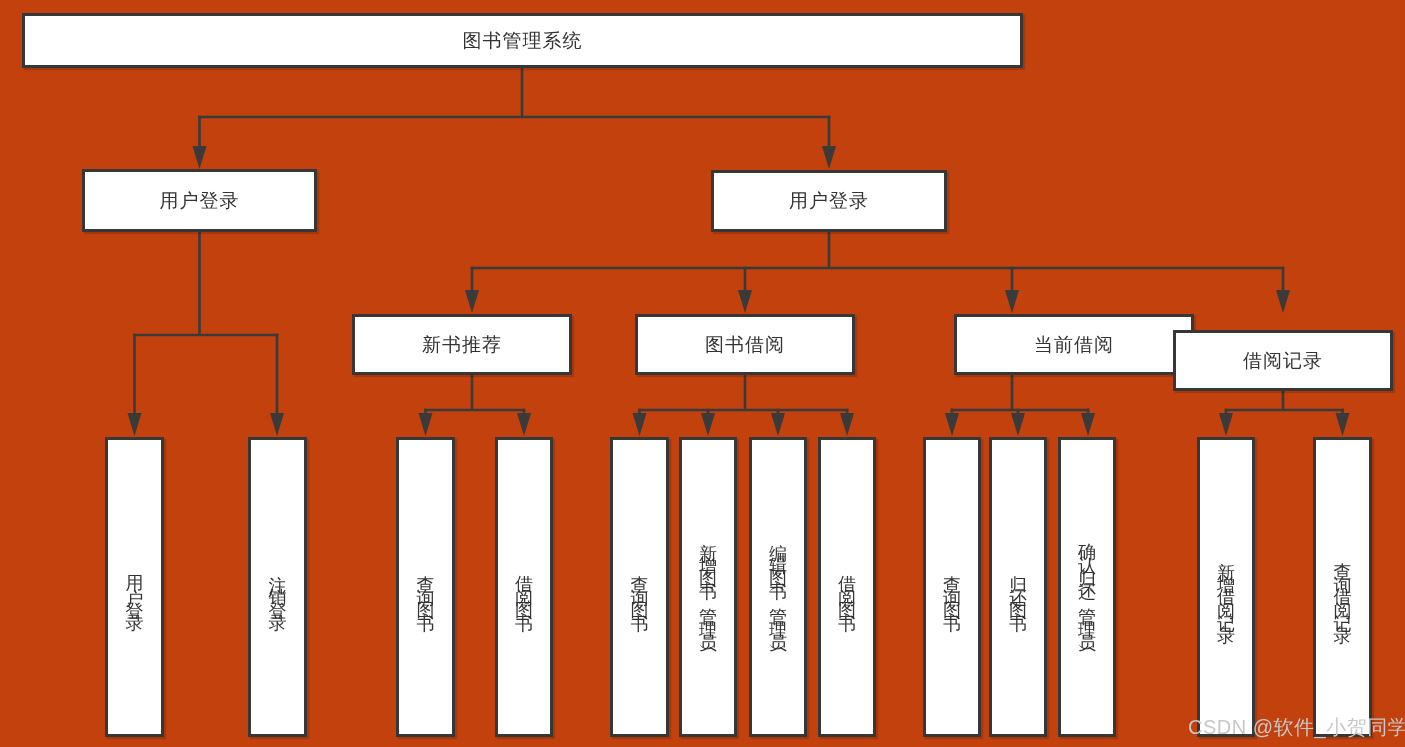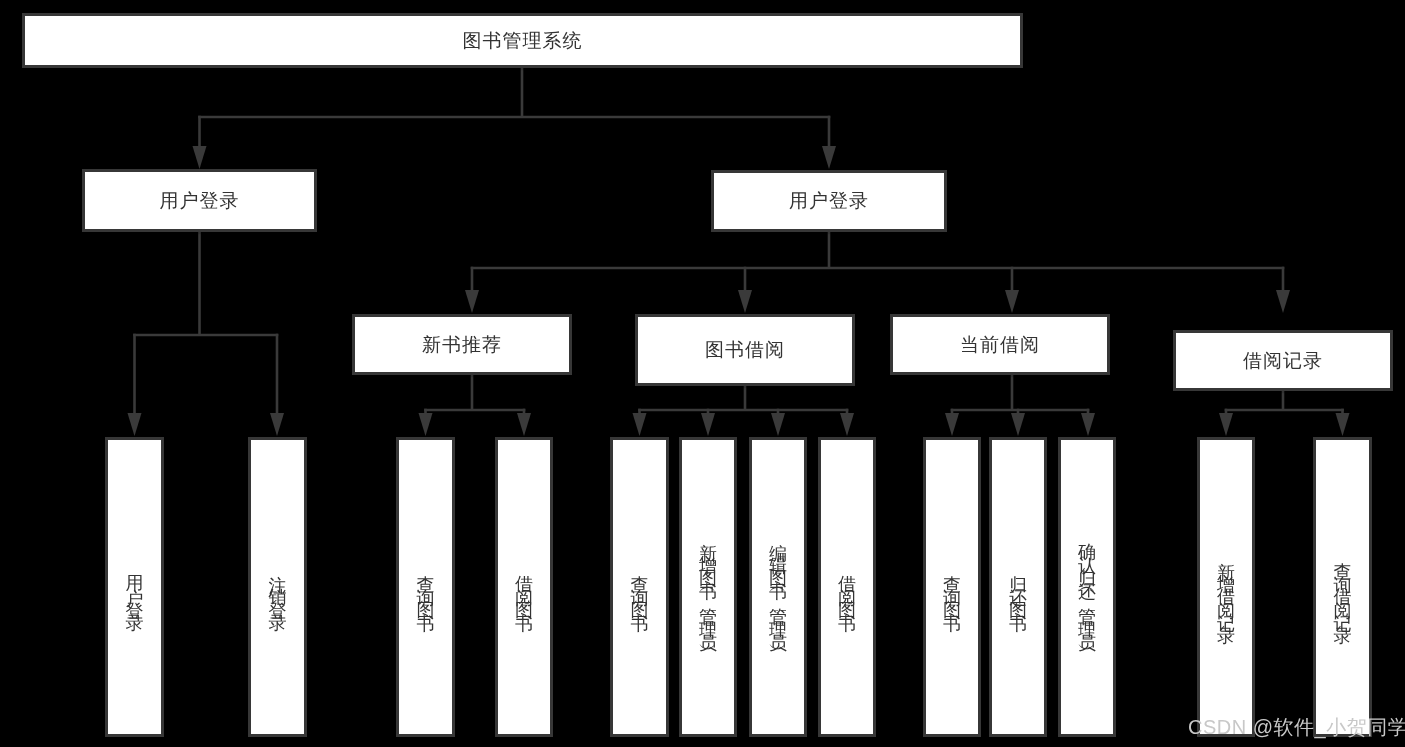--- a/index.html
+++ b/index.html
@@ -1,19 +1,19 @@
 <!DOCTYPE html>
 <html><head>
 <meta charset="utf-8">
 <style>
   html,body{margin:0;padding:0;background:#ffffff;}
   .stage{
     position:relative;
     width:1405px;height:747px;
-    background:#000000;
+    background:#c2410c;
     font-family:"Liberation Sans","DejaVu Sans",sans-serif;
     overflow:hidden;
   }
   .wires{position:absolute;left:0;top:0;z-index:1;}
   .node{
     position:absolute;
     box-sizing:border-box;
     background:#ffffff;
     border:3px solid #373737;
     box-shadow:2px 2px 1px rgba(0,0,0,0.15);
@@ -114,22 +114,22 @@
       <polygon points="1335.5,413 1349.5,413 1342.5,436"></polygon>
     </g>
   </svg>
 
   <div class="node" style="left:22px;top:13px;width:1001px;height:55px">图书管理系统</div>
 
   <div class="node" style="left:82px;top:169px;width:235px;height:63px">用户登录</div>
   <div class="node" style="left:711px;top:170px;width:236px;height:62px">用户登录</div>
 
   <div class="node" style="left:352px;top:314px;width:220px;height:61px">新书推荐</div>
-  <div class="node" style="left:635px;top:314px;width:220px;height:72px">图书借阅</div>
-  <div class="node" style="left:890px;top:314px;width:220px;height:61px">当前借阅</div>
+  <div class="node" style="left:635px;top:314px;width:220px;height:61px">图书借阅</div>
+  <div class="node" style="left:954px;top:314px;width:240px;height:61px">当前借阅</div>
   <div class="node" style="left:1173px;top:330px;width:220px;height:61px">借阅记录</div>
 
   <div class="node leaf" style="left:105px;top:437px;width:59px;height:300px">用户登录</div>
   <div class="node leaf" style="left:248px;top:437px;width:59px;height:300px">注销登录</div>
   <div class="node leaf" style="left:396px;top:437px;width:59px;height:300px">查询图书</div>
   <div class="node leaf" style="left:495px;top:437px;width:58px;height:300px">借阅图书</div>
   <div class="node leaf" style="left:610px;top:437px;width:59px;height:300px">查询图书</div>
   <div class="node leaf" style="left:679px;top:437px;width:58px;height:300px">新增图书（管理员）</div>
   <div class="node leaf" style="left:749px;top:437px;width:58px;height:300px">编辑图书（管理员）</div>
   <div class="node leaf" style="left:818px;top:437px;width:58px;height:300px">借阅图书</div>

